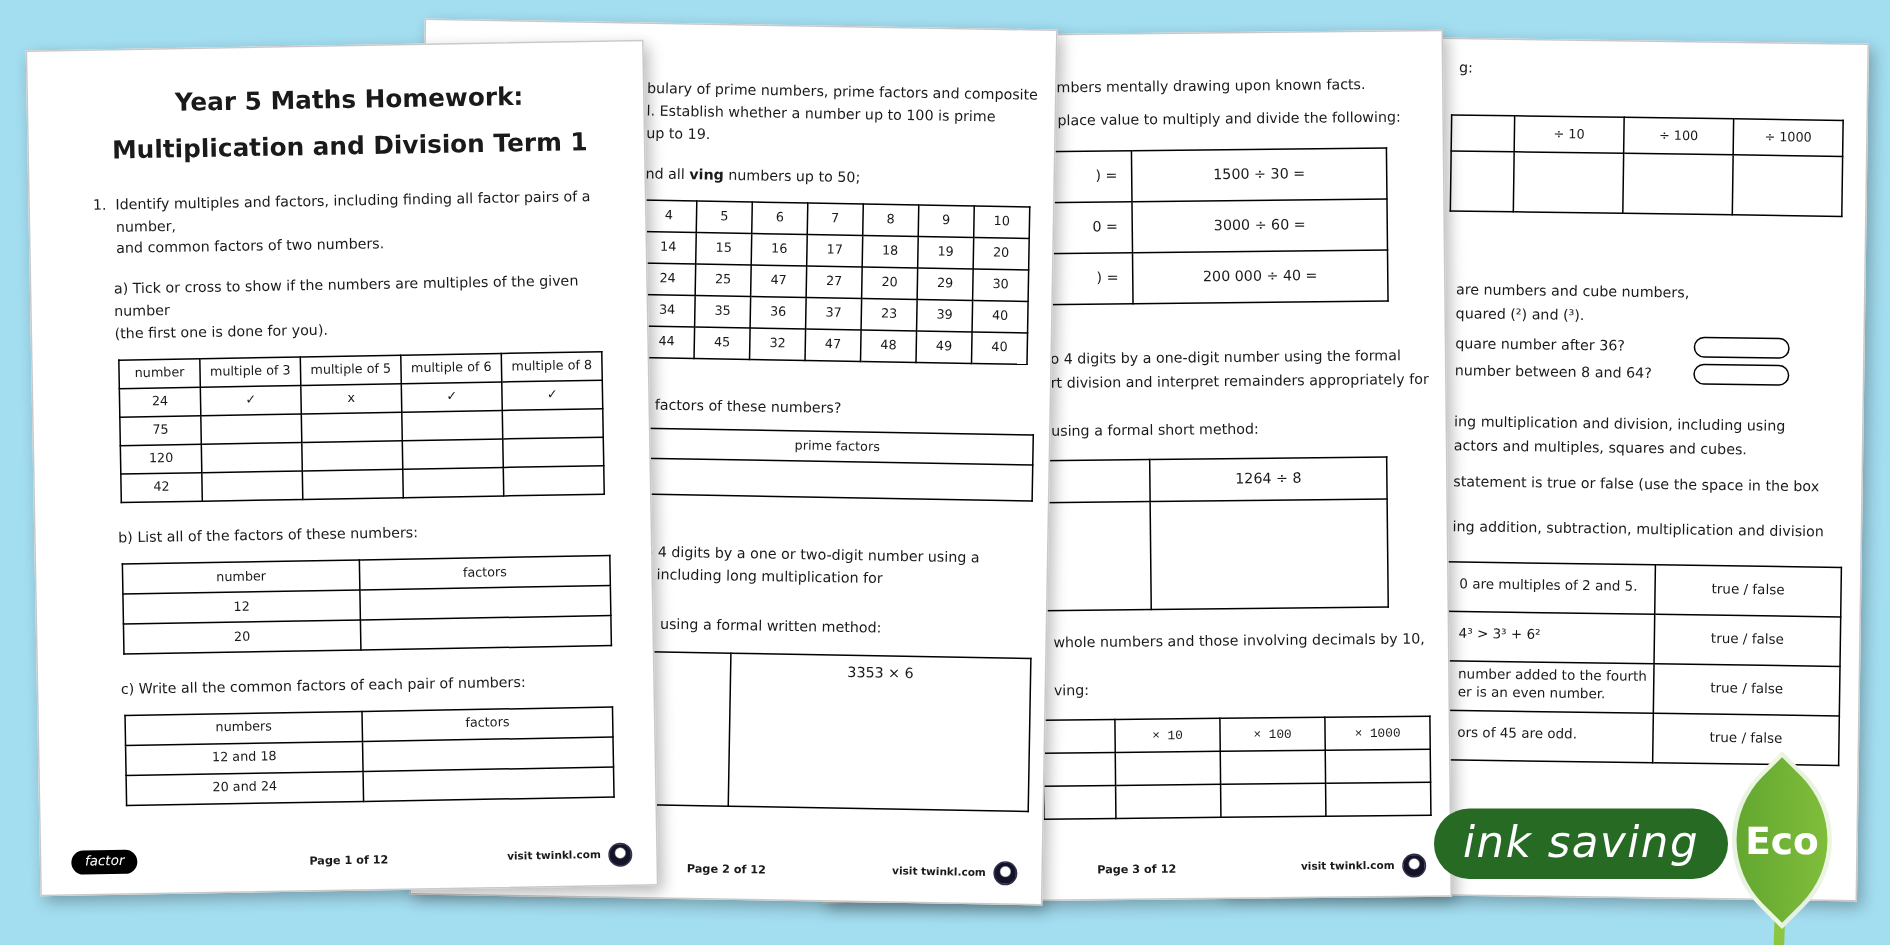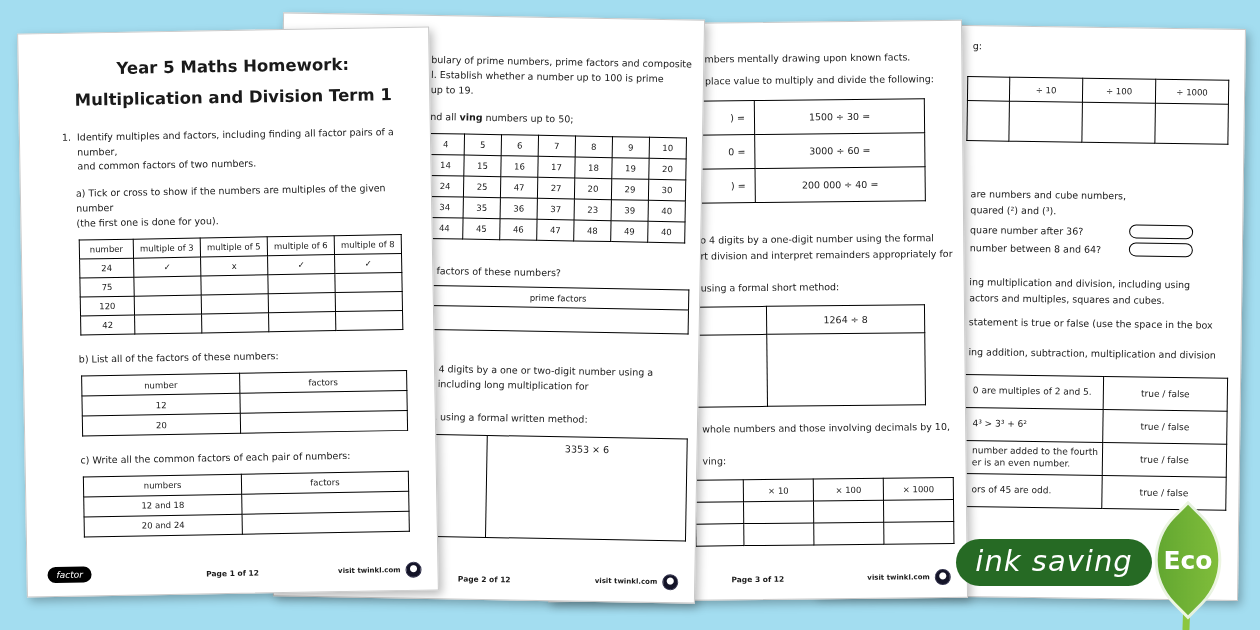--- a/index.html
+++ b/index.html
@@ -31,21 +31,21 @@
   .ln { position: absolute; font-size: 9.5px; white-space: nowrap; }
   .p2 .ln { left: 148px; }
   .p3 .ln { left: 155px; }
   .p4 .ln { left: 150px; }
 
   .grid td { width: 37px; height: 21px; font-size: 9px; }
   .pf th { height: 20px; font-size: 9px; }
   .pf td { height: 24px; }
   .dl { width: 62px; height: 34px; text-align: right !important; padding-right: 9px; font-size: 9.5px !important; }
   .dr { width: 170px; height: 34px; font-size: 9.5px !important; }
-  .mul td, .mul th { height: 22px; font-size: 9px; }
+  .mul td, .mul th { height: 22px; font-size: 9px; font-family: Liberation Mono, monospace; }
   .divt td, .divt th { font-size: 9px; }
   .tf-st { width: 140px; height: 33px; text-align: left !important; padding-left: 9px; font-size: 9px !important; line-height: 1.3; }
   .tf-an { width: 124px; height: 33px; font-size: 9px !important; }
   .ansbox { position: absolute; width: 64px; height: 14px; border: 1px solid #000; border-radius: 7px; background: #fff; }
 
   
   .footer { position: absolute; left: 0; right: 0; bottom: 10px; height: 20px; }
   .twinkl-pill { position: absolute; left: 20px; top: 1px; background: #000; color: #fff;
                  border-radius: 10px; padding: 3px 9px; font-size: 9px; font-style: italic; }
   .footer-page { position: absolute; left: 50%; transform: translateX(-50%); top: 6px;
@@ -262,21 +262,21 @@
           <td>35</td>
           <td>36</td>
           <td>37</td>
           <td>23</td>
           <td>39</td>
           <td>40</td>
         </tr>
         <tr>
           <td>44</td>
           <td>45</td>
-          <td>46</td>
+          <td>32</td>
           <td>47</td>
           <td>48</td>
           <td>49</td>
           <td>40</td>
         </tr>
       </tbody>
     </table>
 
     <div class="ln" style="top:249px;">e factors of these numbers?</div>
 

